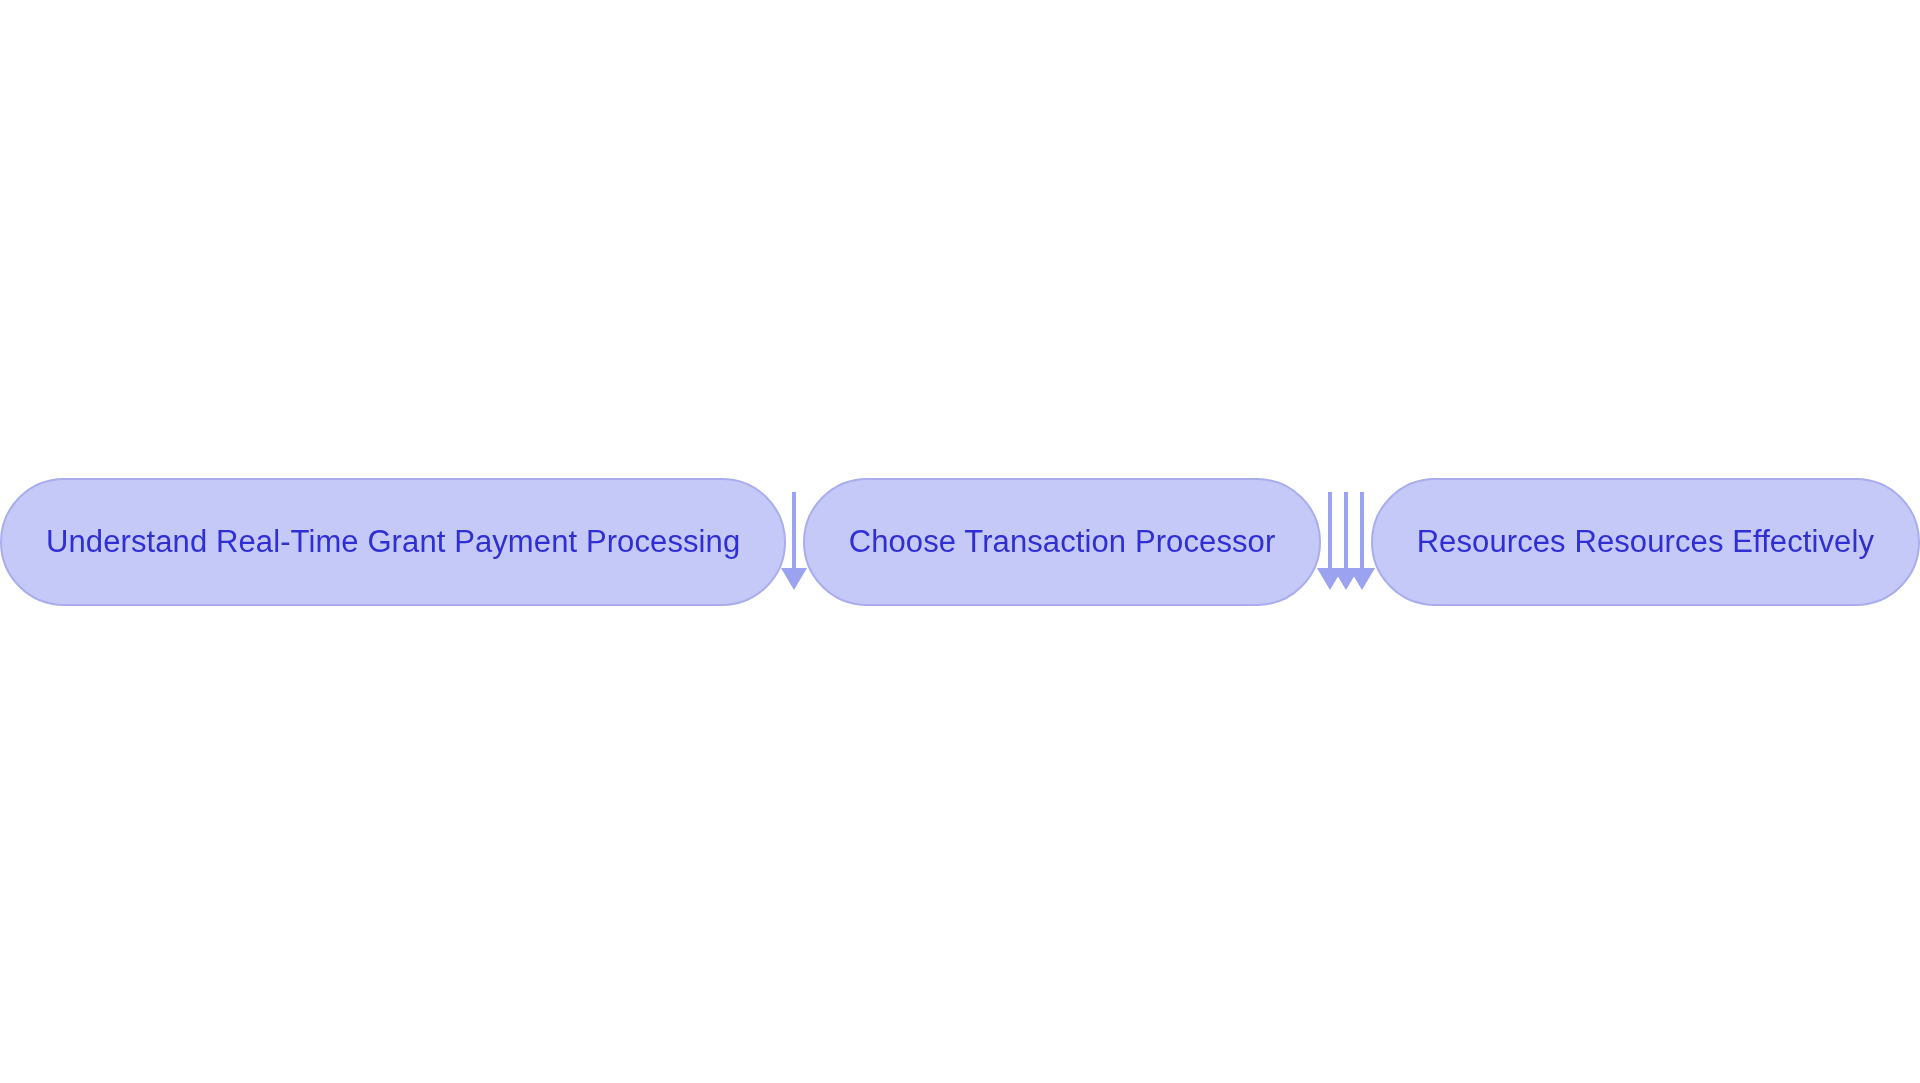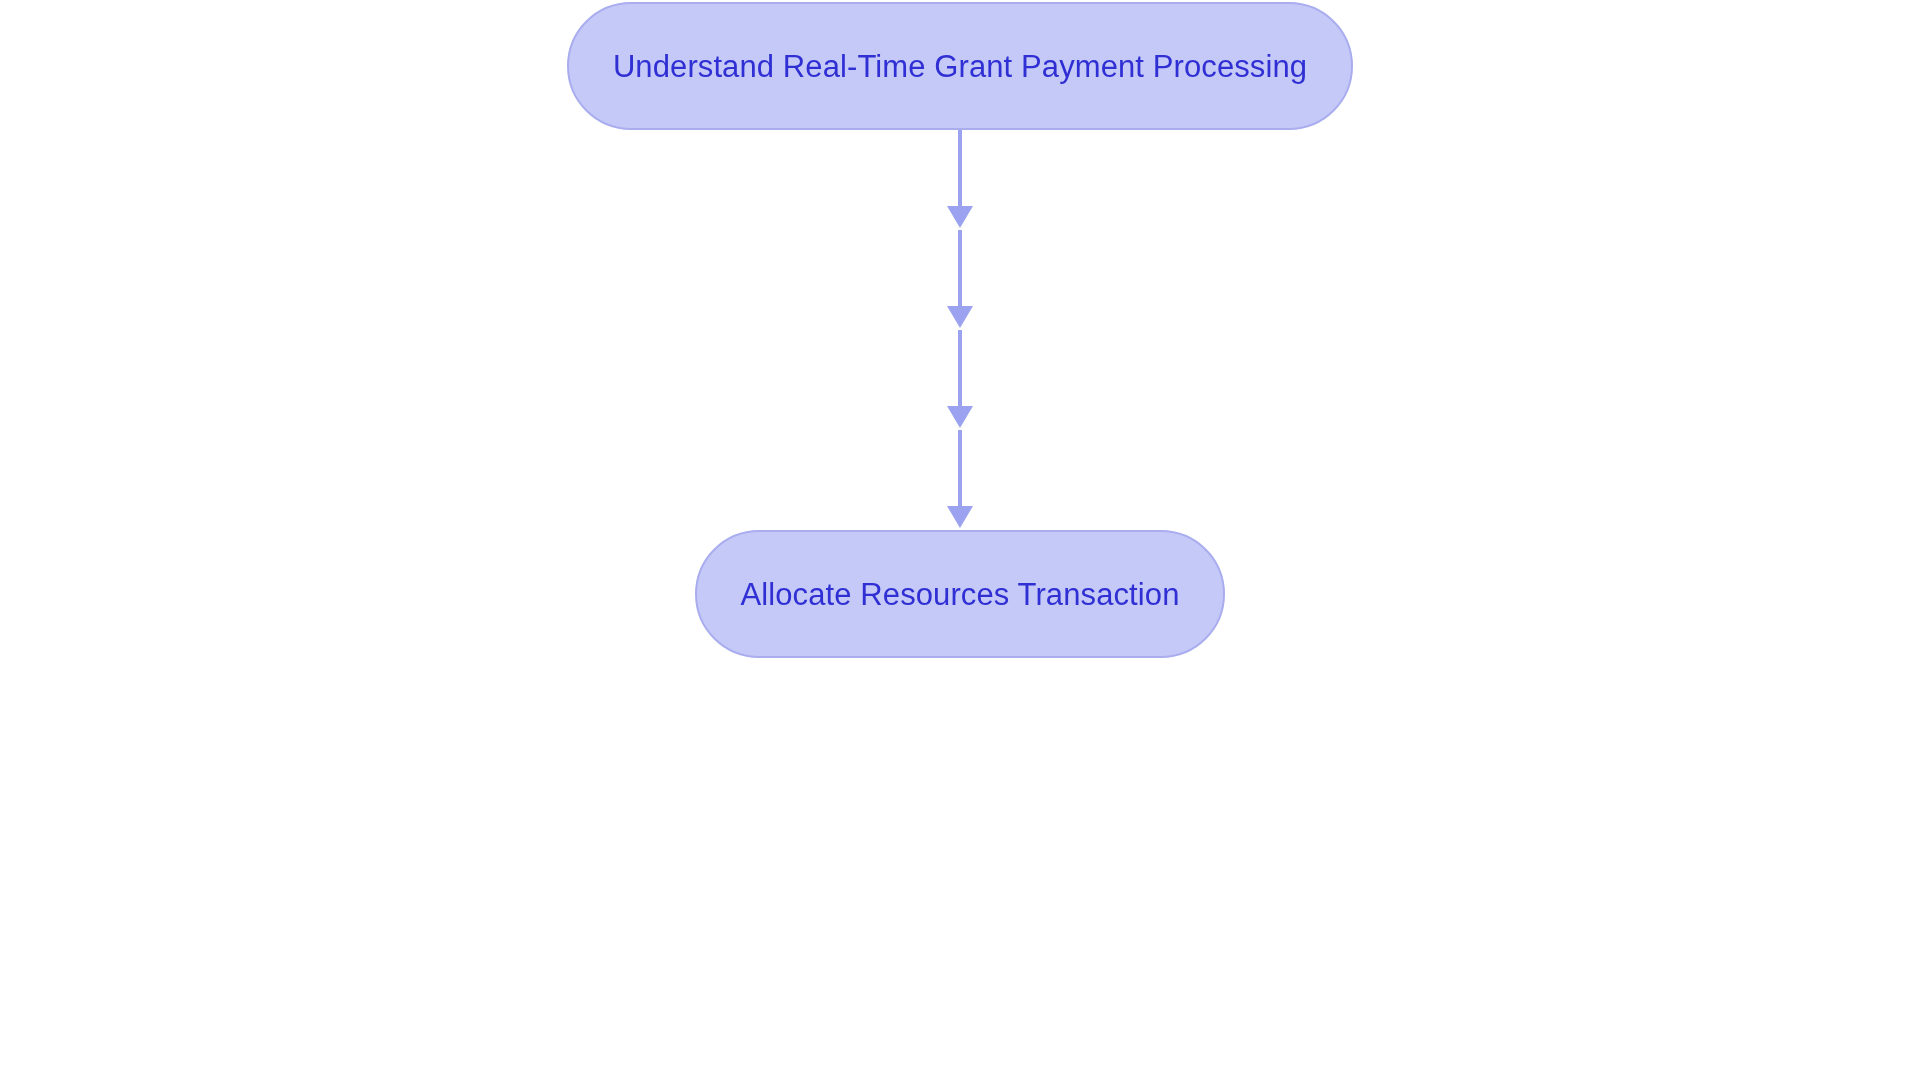--- a/index.html
+++ b/index.html
@@ -12,21 +12,21 @@
     height: 1083px;
     font-family: "Liberation Sans", sans-serif;
     overflow: hidden;
   }
   #flowchart {
     position: relative;
     width: 1920px;
     height: 1083px;
     background: #ffffff;
     display: flex;
-    flex-direction: column;
+    flex-direction: row;
     align-items: center;
     justify-content: flex-start;
   }
   .node {
     box-sizing: border-box;
     background: #c5c9f8;
     border: 2px solid #a9adee;
     border-radius: 999px;
     color: #2f2fd4;
     display: flex;
@@ -82,35 +82,38 @@
 
   <div class="node">
     <span class="node-label">Understand Real-Time Grant Payment Processing</span>
   </div>
 
   <div class="connector">
     <span class="line"></span>
     <span class="head"></span>
   </div>
 
+  <div class="node">
+    <span class="node-label">Choose Transaction Processor</span>
+  </div>
 
   <div class="connector">
     <span class="line"></span>
     <span class="head"></span>
   </div>
 
 
   <div class="connector">
     <span class="line"></span>
     <span class="head"></span>
   </div>
 
 
   <div class="connector">
     <span class="line"></span>
     <span class="head"></span>
   </div>
 
   <div class="node">
-    <span class="node-label">Allocate Resources Transaction</span>
+    <span class="node-label">Resources Resources Effectively</span>
   </div>
 
 </div>
 
 </body></html>

